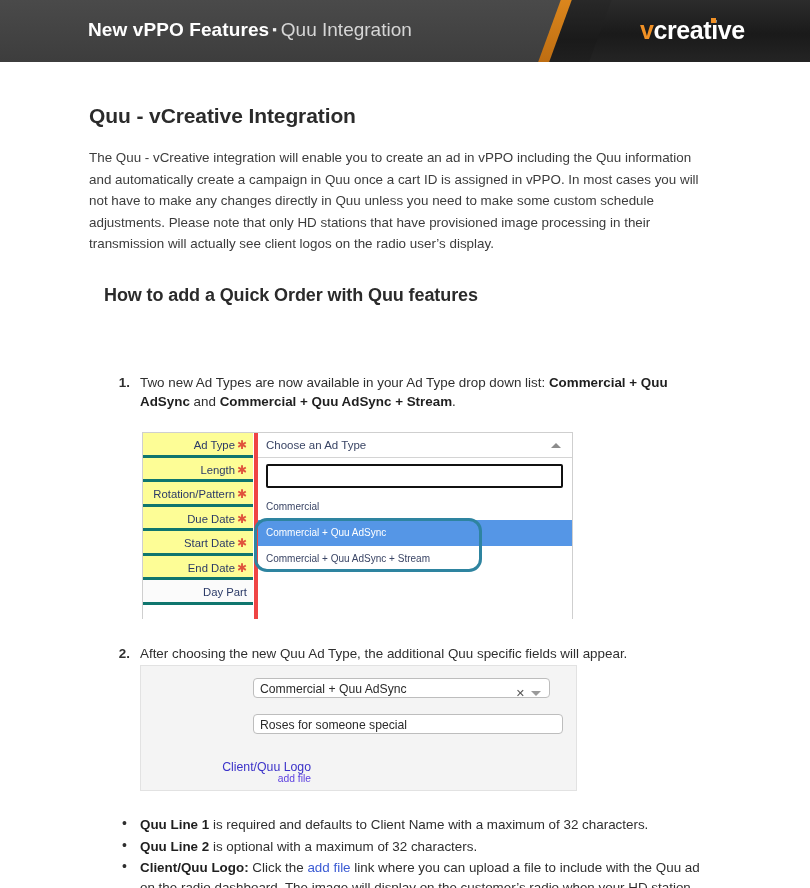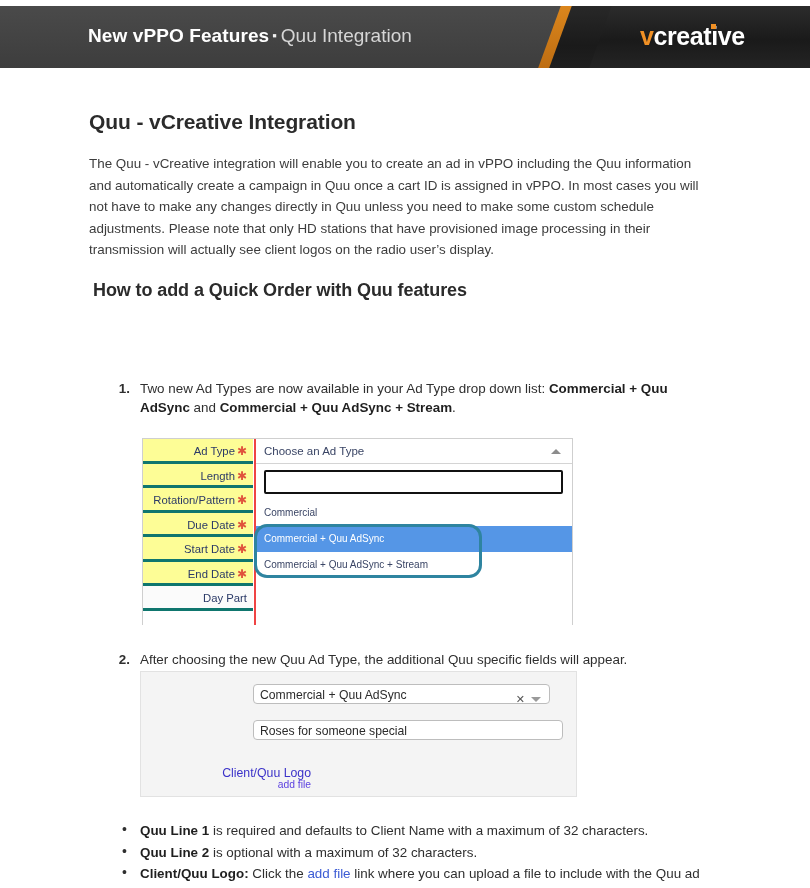--- a/index.html
+++ b/index.html
@@ -14,21 +14,20 @@
     overflow: hidden;
   }
 
   
   .banner {
     position: relative;
     width: 810px;
     height: 62px;
     background: #414141;
     overflow: hidden;
-    margin-top: 6px;
   }
   .banner-left {
     position: absolute;
     left: 0; top: 0;
     width: 575px; height: 62px;
     background: linear-gradient(to bottom, #4a4a4a 0%, #3d3d3d 100%);
   }
   .banner-slash {
     position: absolute;
     top: -10px; left: 548px;
@@ -103,21 +102,21 @@
     margin: 0;
     position: absolute;
     left: 89px;
     top: 42px;
     font-size: 21px;
     font-weight: bold;
     color: #2b2b2b;
     letter-spacing: -.1px;
   }
   h2.sec-title2 {
-    margin: 4px;
+    margin: 15px;
     position: absolute;
     left: 89px;
     top: 208px;
     font-size: 18px;
     font-weight: bold;
     color: #2b2b2b;
     letter-spacing: -.1px;
   }
   p.intro {
     position: absolute;
@@ -185,21 +184,21 @@
     color: #2b3a67;
     white-space: nowrap;
   }
   .shot1 .lrow.plain { background: #fbfbfb; }
   .shot1 .lrow .ast { color: #e0533c; font-size: 12px; margin-left: 2px; }
 
   .shot1 .fieldcol {
     position: absolute;
     left: 111px; top: 0;
     right: 0; bottom: 0;
-    border-left: 2px solid #ef4444;
+    border-left: 4px solid #ef4444;
   }
   .ddhead {
     position: relative;
     height: 24px;
     line-height: 24px;
     padding-left: 8px;
     font-size: 11.5px;
     color: #3a4565;
     background: #ffffff;
     border-bottom: 1px solid #d4d4d4;

